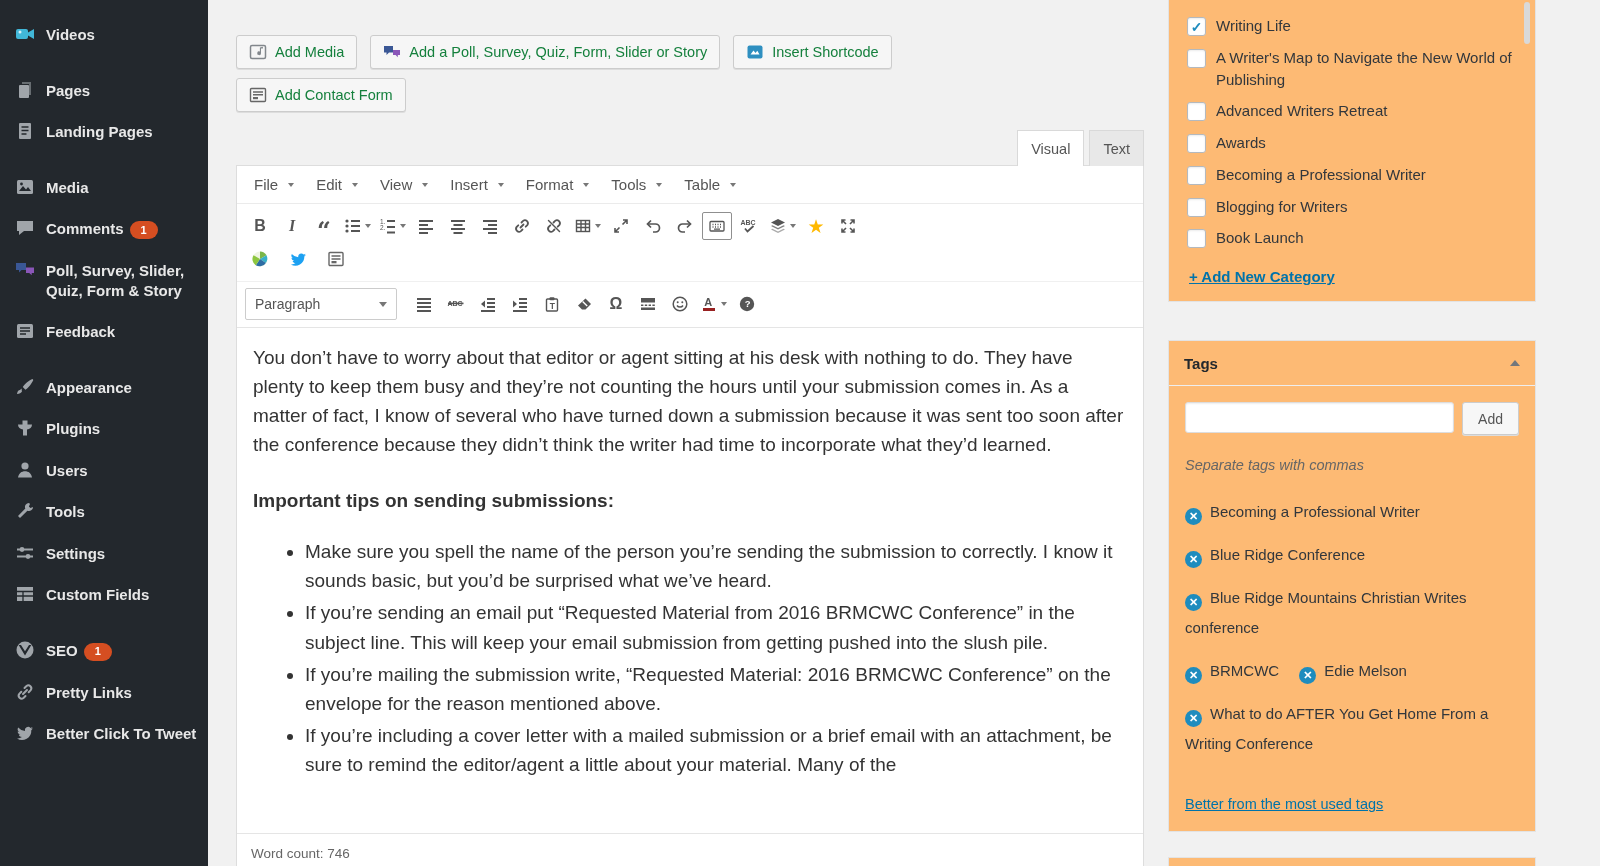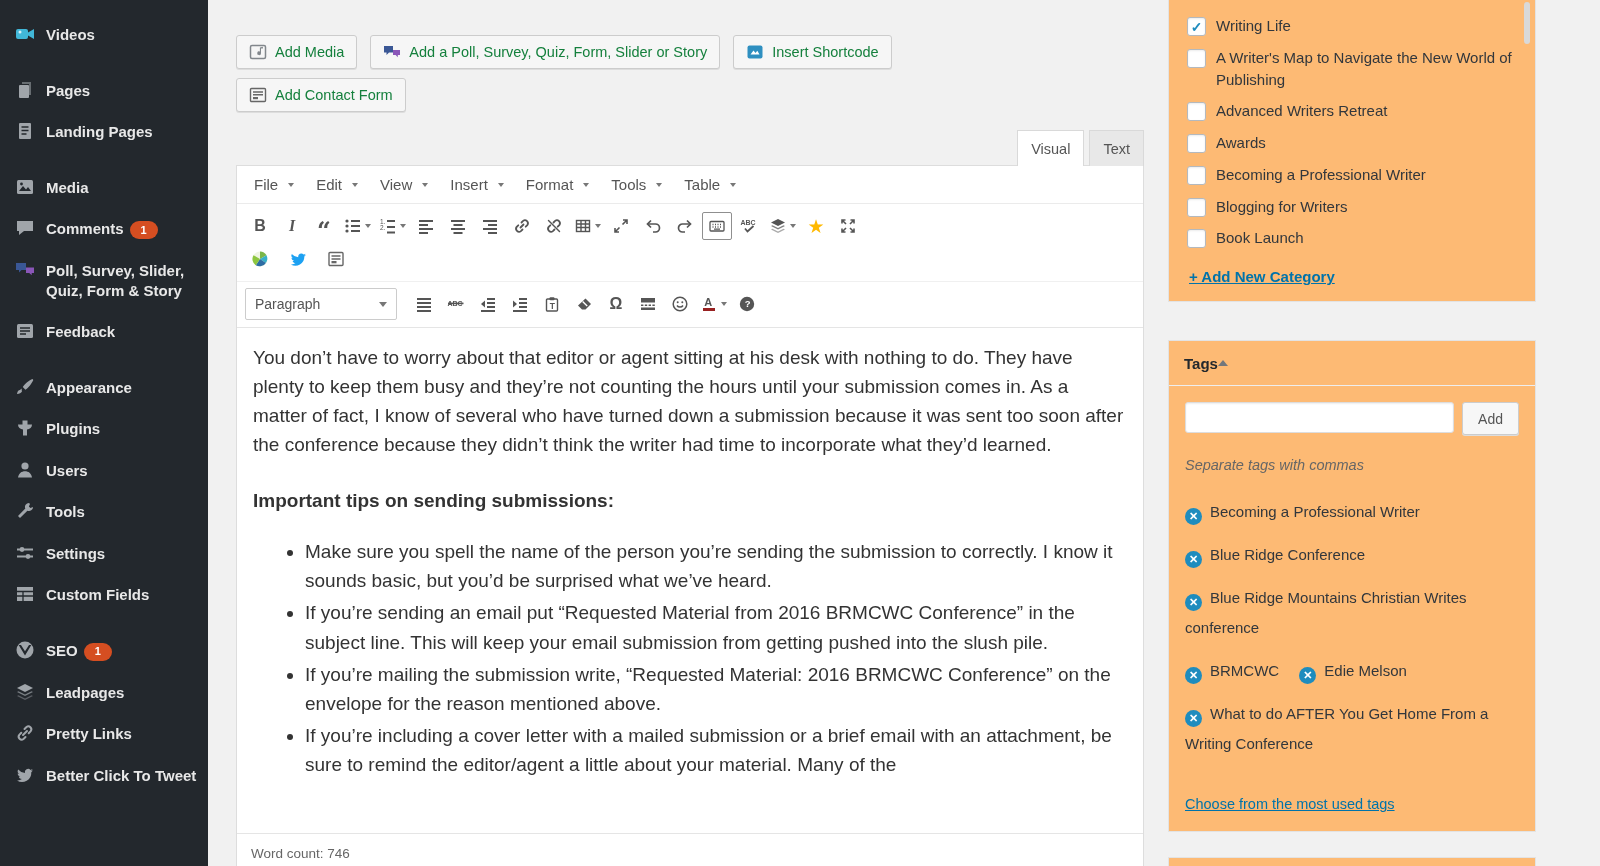--- a/index.html
+++ b/index.html
@@ -61,21 +61,21 @@
   .panel{background:#fdba74;border:1px solid #e3e3e3;box-sizing:border-box}
   .cat-panel{border-top:none;position:relative;padding:6px 0 10px 0}
   .cat-list{padding:4px 14px 2px 18px}
   .cat-item{display:flex;align-items:flex-start;gap:10px;padding:5px 0;font-size:15px;color:#32373c;line-height:1.45}
   .checkbox{width:17px;height:17px;border:1px solid #b4b9be;border-radius:3px;background:#fff;flex:none;display:flex;align-items:center;justify-content:center;margin-top:2px;box-shadow:inset 0 1px 2px rgba(0,0,0,.08);cursor:pointer}
   .checkbox.checked::after{content:"\2713";color:#1e8cbe;font-size:14px;font-weight:700;line-height:1}
   .cat-scroll{position:absolute;right:5px;top:2px;width:6px;height:42px;background:#d9d9d9;border-radius:3px;cursor:pointer}
   .add-cat{display:inline-block;margin:12px 0 6px 20px;color:#0073aa;text-decoration:underline;font-size:15px;font-weight:600;cursor:pointer}
 
   .tags-panel{margin-top:38px}
-  .panel-header{display:flex;justify-content:flex-start;align-items:center;height:44px;padding:0 15px;border-bottom:1px solid #eee;font-size:15px;font-weight:700;color:#23282d;cursor:pointer}
+  .panel-header{display:flex;justify-content:space-between;align-items:center;height:44px;padding:0 15px;border-bottom:1px solid #eee;font-size:15px;font-weight:700;color:#23282d;cursor:pointer}
   .toggle-up{width:0;height:0;border-left:5px solid transparent;border-right:5px solid transparent;border-bottom:6px solid #72777c}
   .panel-body{padding:16px 16px 18px 16px}
   .tag-add-row{display:flex;gap:8px}
   .tag-input{flex:1;height:31px;border:1px solid #ddd;border-radius:3px;box-shadow:inset 0 1px 2px rgba(0,0,0,.07);box-sizing:border-box;font-size:14px;padding:0 8px;outline:none}
   .add-btn{height:33px;padding:0 15px;background:#f7f7f7;border:1px solid #ccc;border-radius:3px;font-size:14px;color:#555;cursor:pointer;box-shadow:0 1px 0 #ddd}
   .hint{font-style:italic;color:#666;font-size:14.5px;margin-top:22px}
   .tag-rows{margin-top:24px;font-size:15px;color:#32373c}
   .tag-row{margin-bottom:13px;line-height:2}
   .tag{display:inline;margin-right:16px}
   .tag-x{width:17px;height:17px;border-radius:50%;background:#1e8cbe;color:#fff;font-size:11px;font-weight:700;display:inline-flex;align-items:center;justify-content:center;margin-right:8px;vertical-align:-3px;cursor:pointer}
@@ -216,30 +216,20 @@
       <span class="sb-ico">
           <svg viewBox="0 0 20 20">
             <circle cx="10" cy="10" r="8.5" fill="#a0a5aa"></circle>
             <path d="M6 5l4 6.2L14 5h2.3L10 15.6 3.7 5z" fill="#23282d"></path>
           </svg>
         </span>
       <span class="sb-label"><span>SEO</span><span class="badge">1</span></span>
     </div>
     <div class="sb-item">
       <span class="sb-ico">
-          <svg viewBox="0 0 20 20" fill="#a0a5aa">
-            <path d="M10 2l8 4-8 4-8-4z"></path>
-            <path d="M3.5 9.2 10 12.4l6.5-3.2L18 10l-8 4-8-4z" opacity=".7"></path>
-            <path d="M3.5 13.2 10 16.4l6.5-3.2L18 14l-8 4-8-4z" opacity=".45"></path>
-          </svg>
-        </span>
-      <span class="sb-label">Leadpages</span>
-    </div>
-    <div class="sb-item">
-      <span class="sb-ico">
           <svg viewBox="0 0 20 20" fill="none" stroke="#a0a5aa" stroke-width="2" stroke-linecap="round">
             <path d="M8 12l4-4"></path>
             <path d="M9.5 6l2-2a3 3 0 0 1 4.2 4.2l-2 2"></path>
             <path d="M10.5 14l-2 2A3 3 0 0 1 4.3 11.8l2-2"></path>
           </svg>
         </span>
       <span class="sb-label">Pretty Links</span>
     </div>
     <div class="sb-item">
       <span class="sb-ico">
@@ -644,20 +634,20 @@
               <span class="tag"><span class="tag-x">✕</span><span>Blue Ridge Mountains Christian Writes conference</span></span>
             </div>
             <div class="tag-row">
               <span class="tag"><span class="tag-x">✕</span><span>BRMCWC</span></span>
               <span class="tag"><span class="tag-x">✕</span><span>Edie Melson</span></span>
             </div>
             <div class="tag-row">
               <span class="tag"><span class="tag-x">✕</span><span>What to do AFTER You Get Home From a Writing Conference</span></span>
             </div>
           </div>
-          <a class="most-used">Choose from the most used tags</a>
+          <a class="most-used">Better from the most used tags</a>
         </div>
       </div>
 
       <div class="panel stub-panel"></div>
     </div>
   </div>
 </div>
 
 </body></html>

